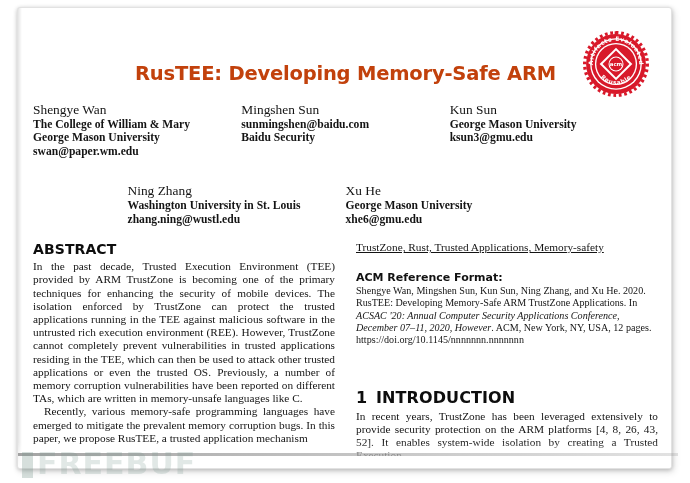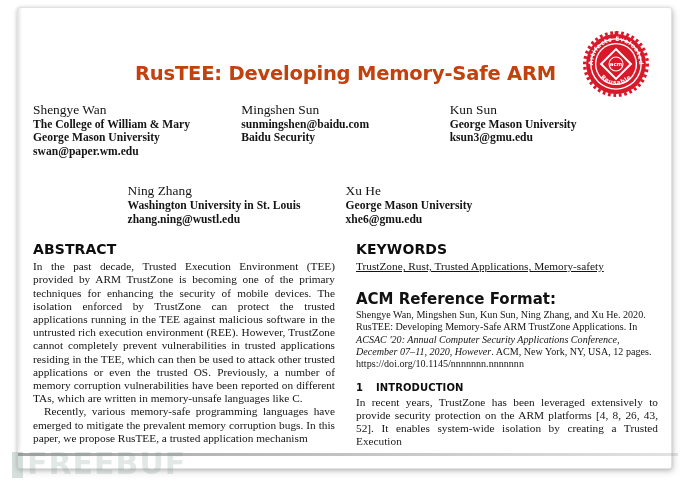--- a/index.html
+++ b/index.html
@@ -116,22 +116,22 @@
 
   .sec-head {
     font-family: "DejaVu Sans", sans-serif;
     font-weight: bold;
     font-size: 14px;
     color: #0d0d0d;
     margin: 0 0 3px 0;
     letter-spacing: 0.1px;
   }
   .sec-head.numbered {
-    font-size: 10px;
-    margin-top: 12px;
+    font-size: 16px;
+    margin-top: 42px;
   }
   .sec-head .num {
     display: inline-block;
     width: 20px;
   }
 
   .body-text {
     font-size: 11.3px;
     line-height: 13.2px;
     color: #141414;
@@ -147,21 +147,21 @@
     font-size: 11.3px;
     line-height: 13.2px;
     color: #141414;
     margin: 0;
     text-decoration: underline;
   }
 
   .ref-head {
     font-family: "DejaVu Sans", sans-serif;
     font-weight: bold;
-    font-size: 15px;
+    font-size: 11px;
     color: #111111;
     margin: 17px 0 1px 0;
   }
   .ref-body {
     font-size: 10.1px;
     line-height: 12.1px;
     color: #141414;
     margin: 0;
   }
   .ref-body i { font-style: italic; }
@@ -173,21 +173,21 @@
     right: 0;
     bottom: 0;
     height: 26px;
     background: linear-gradient(to bottom, rgba(255,255,255,0) 0%, rgba(255,255,255,0.55) 45%, rgba(255,255,255,0.92) 100%);
     pointer-events: none;
   }
 
   
   #watermark {
     position: absolute;
-    left: 12px;
+    left: 22px;
     bottom: 2px;
     font-family: "DejaVu Sans", sans-serif;
     font-weight: bold;
     font-size: 30px;
     letter-spacing: 1px;
     color: rgba(120,150,140,0.22);
     pointer-events: none;
     user-select: none;
     white-space: nowrap;
   }
@@ -291,21 +291,20 @@
 
       <div class="columns">
 
         <div class="col left">
           <div class="sec-head">ABSTRACT</div>
           <p class="body-text">In the past decade, Trusted Execution Environment (TEE) provided by ARM TrustZone is becoming one of the primary techniques for enhancing the security of mobile devices. The isolation enforced by TrustZone can protect the trusted applications running in the TEE against malicious software in the untrusted rich execution environment (REE). However, TrustZone cannot completely prevent vulnerabilities in trusted applications residing in the TEE, which can then be used to attack other trusted applications or even the trusted OS. Previously, a number of memory corruption vulnerabilities have been reported on different TAs, which are written in memory-unsafe languages like C.</p>
           <p class="body-text">Recently, various memory-safe programming languages have emerged to mitigate the prevalent memory corruption bugs. In this paper, we propose RusTEE, a trusted application mechanism</p>
         </div>
 
         <div class="col right">
-          <div class="sec-head">KEYWORDS</div>
           <p class="kw-line">TrustZone, Rust, Trusted Applications, Memory-safety</p>
 
           <div class="ref-head">ACM Reference Format:</div>
           <p class="ref-body"><span>Shengye Wan, Mingshen Sun, Kun Sun, Ning Zhang, and Xu He. 2020.</span>
             <span>RusTEE: Developing Memory-Safe ARM TrustZone Applications. In </span><i>ACSAC</i>
             <i>'20: Annual Computer Security Applications Conference, December 07–11,</i>
             <i>2020, However</i><span>. ACM, New York, NY, USA, 12 pages. https://doi.org/10.1145/</span><span>nnnnnnn.nnnnnnn</span></p>
 
           <div class="sec-head numbered"><span class="num">1</span><span>INTRODUCTION</span></div>
           <p class="body-text">In recent years, TrustZone has been leveraged extensively to provide security protection on the ARM platforms [4, 8, 26, 43, 52]. It enables system-wide isolation by creating a Trusted Execution</p>

